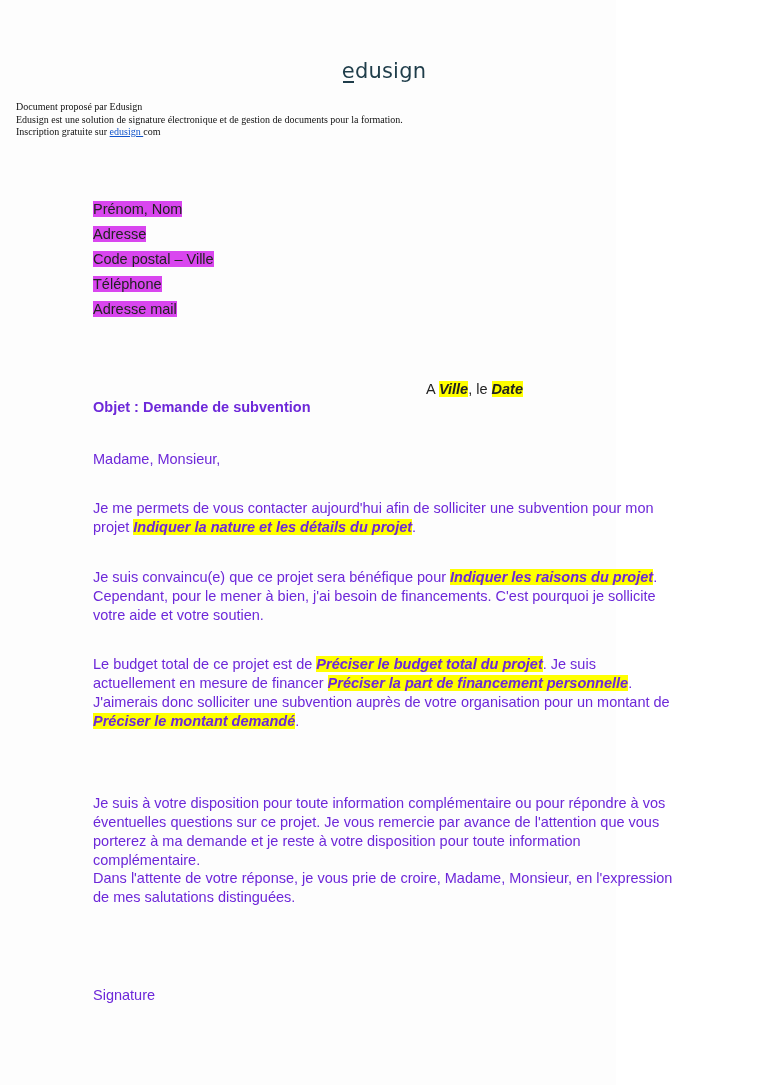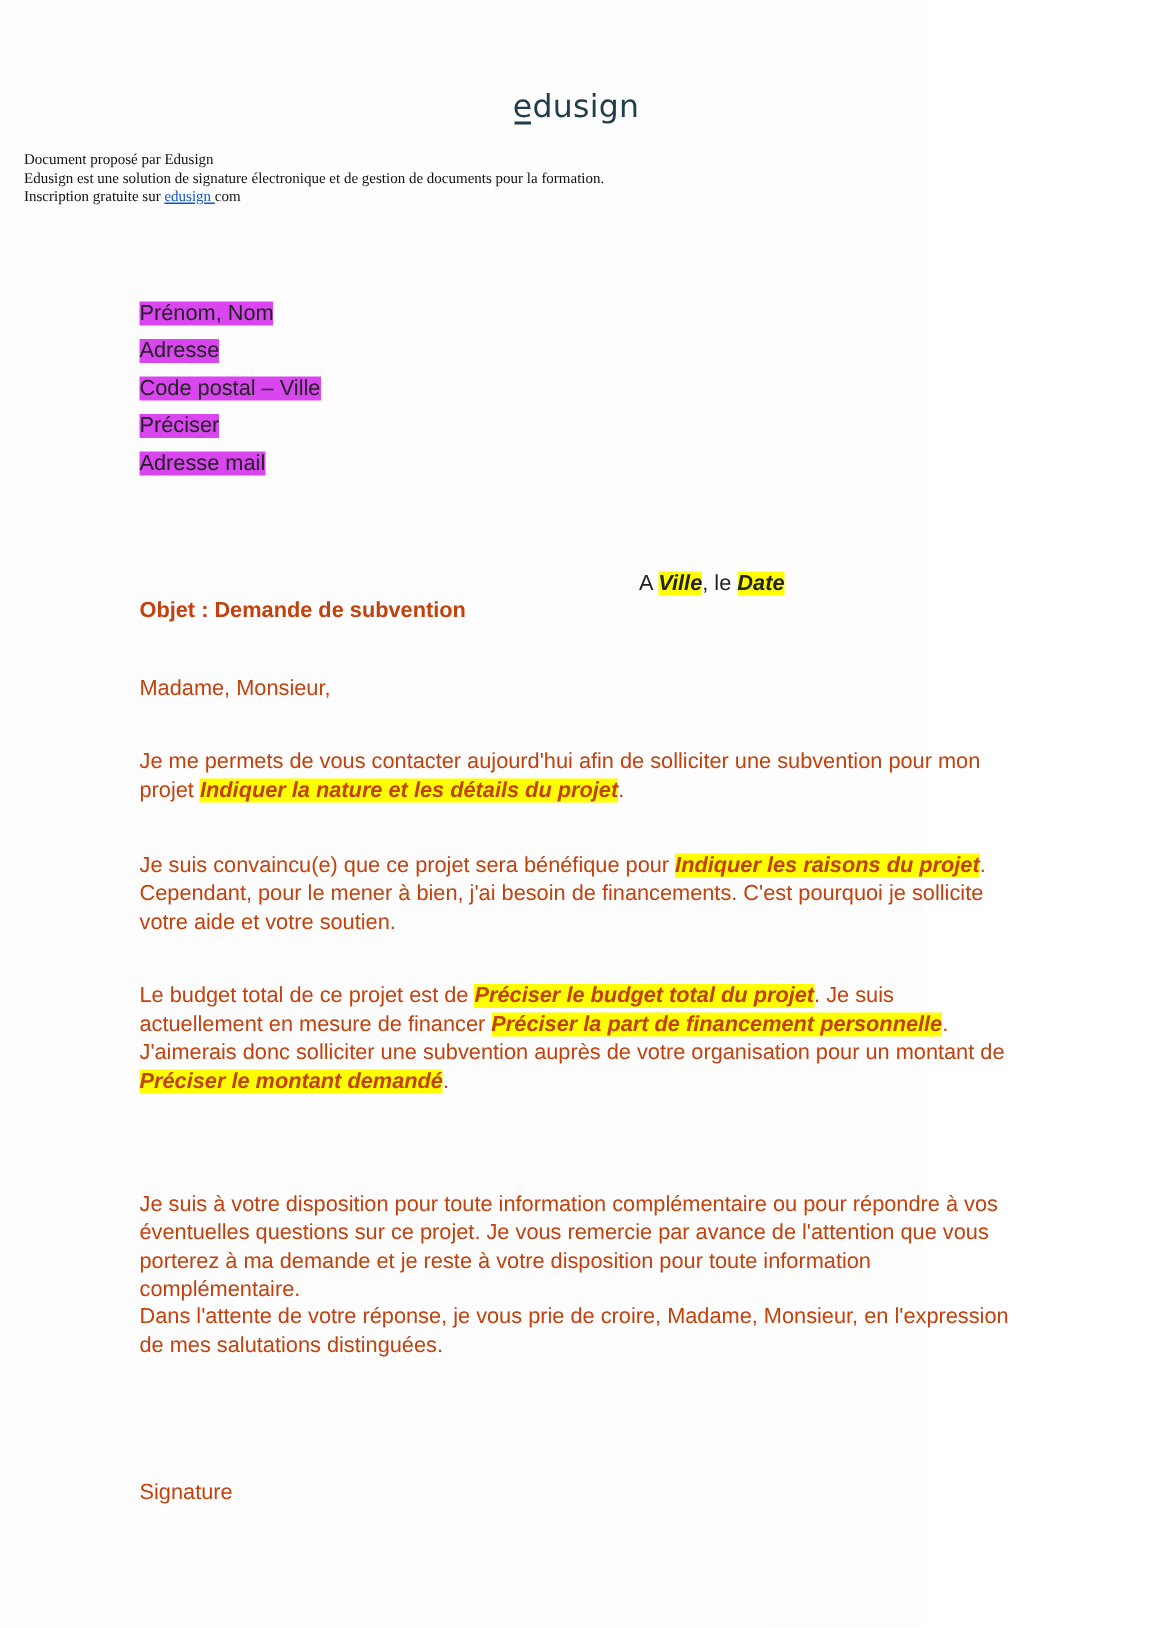--- a/index.html
+++ b/index.html
@@ -84,21 +84,21 @@
       line-height: 19px;
       margin-top: 33px;
     }
     .body-text {
       position: absolute;
       left: 93px;
       width: 585px;
       font-family: "Liberation Sans", sans-serif;
       font-size: 14.5px;
       line-height: 19px;
-      color: #c2410c;
+      color: #6d28d9;
     }
     .subject { top: 398px; font-weight: bold; }
     .salutation { top: 450px; }
     .p1 { top: 499px; }
     .p2 { top: 568px; }
     .p3 { top: 655px; }
     .p4 { top: 794px; }
     .p5 { top: 869px; }
     .signature { top: 938px; margin-top: 48px; }
   </style>
@@ -112,21 +112,21 @@
   <div class="header-notes">
     <div>Document proposé par Edusign</div>
     <div>Edusign est une solution de signature électronique et de gestion de documents pour la formation.</div>
     <div><span>Inscription gratuite sur </span><a>edusign </a><span>com</span></div>
   </div>
 
   <div class="sender">
     <div><span class="hl">Prénom, Nom</span></div>
     <div><span class="hl">Adresse</span></div>
     <div><span class="hl">Code postal – Ville</span></div>
-    <div><span class="hl">Préciser</span></div>
+    <div><span class="hl">Téléphone</span></div>
     <div><span class="hl">Adresse mail</span></div>
   </div>
 
   <div class="place-date"><span>A </span><span class="hl-bi">Ville</span><span>, le </span><span class="hl-bi">Date</span></div>
 
   <div class="body-text subject">Objet : Demande de subvention</div>
 
   <div class="body-text salutation">Madame, Monsieur,</div>
 
   <div class="body-text p1"><span>Je me permets de vous contacter aujourd'hui afin de solliciter une subvention pour mon projet </span><span class="hl-bi">Indiquer la nature et les détails du projet</span><span>.</span></div>

